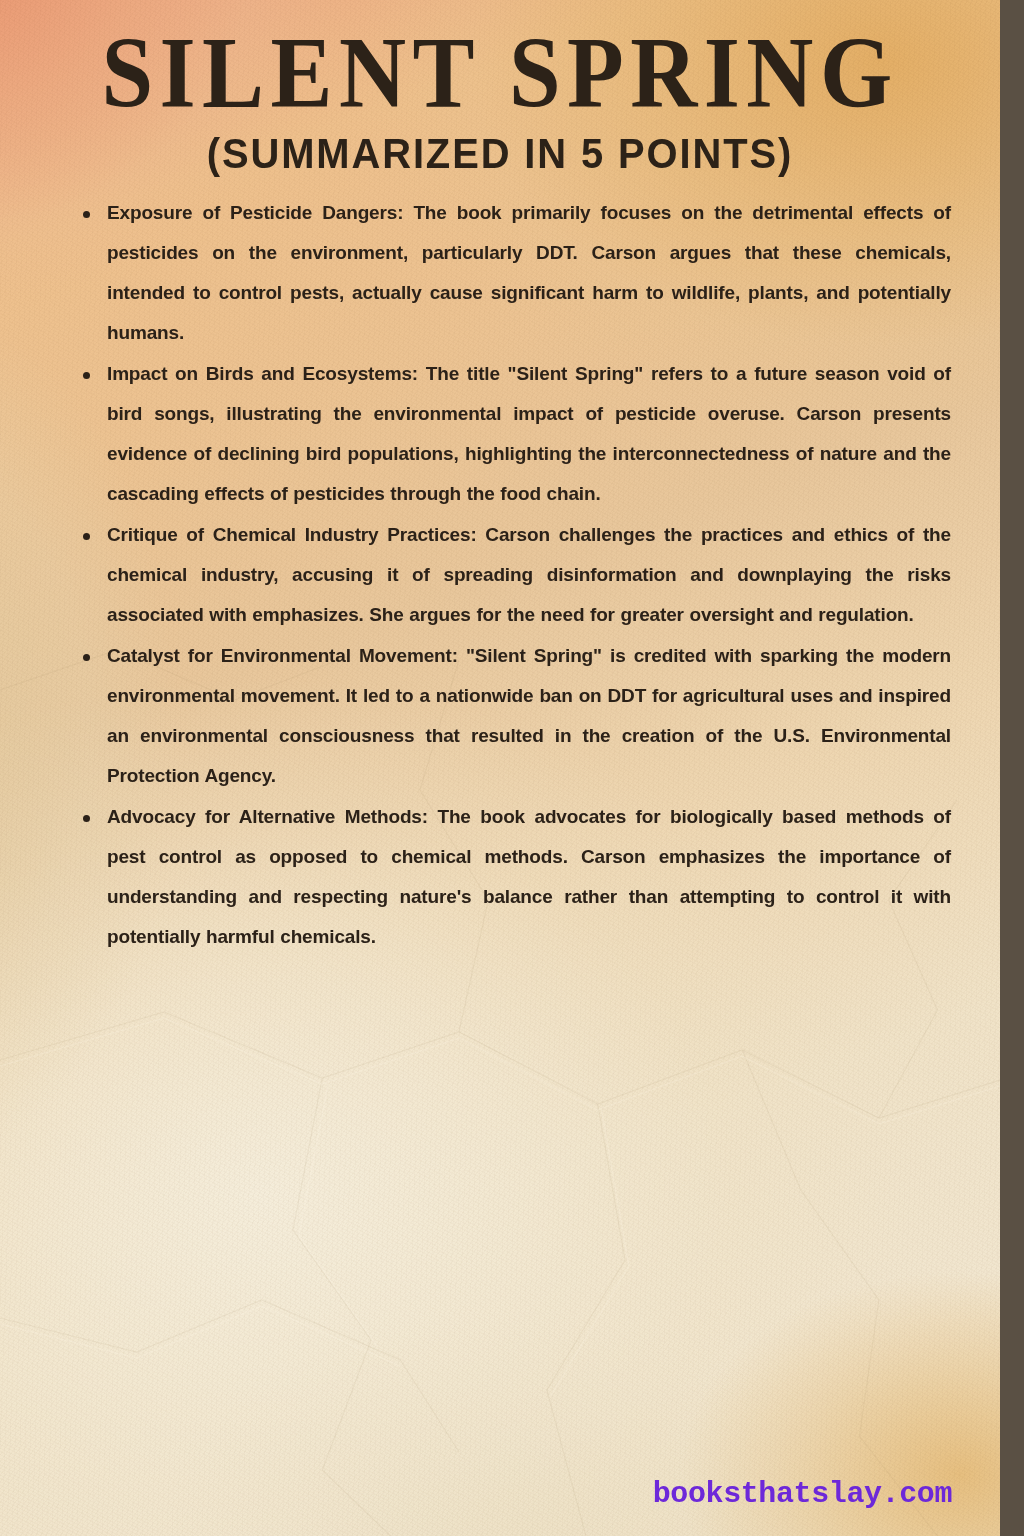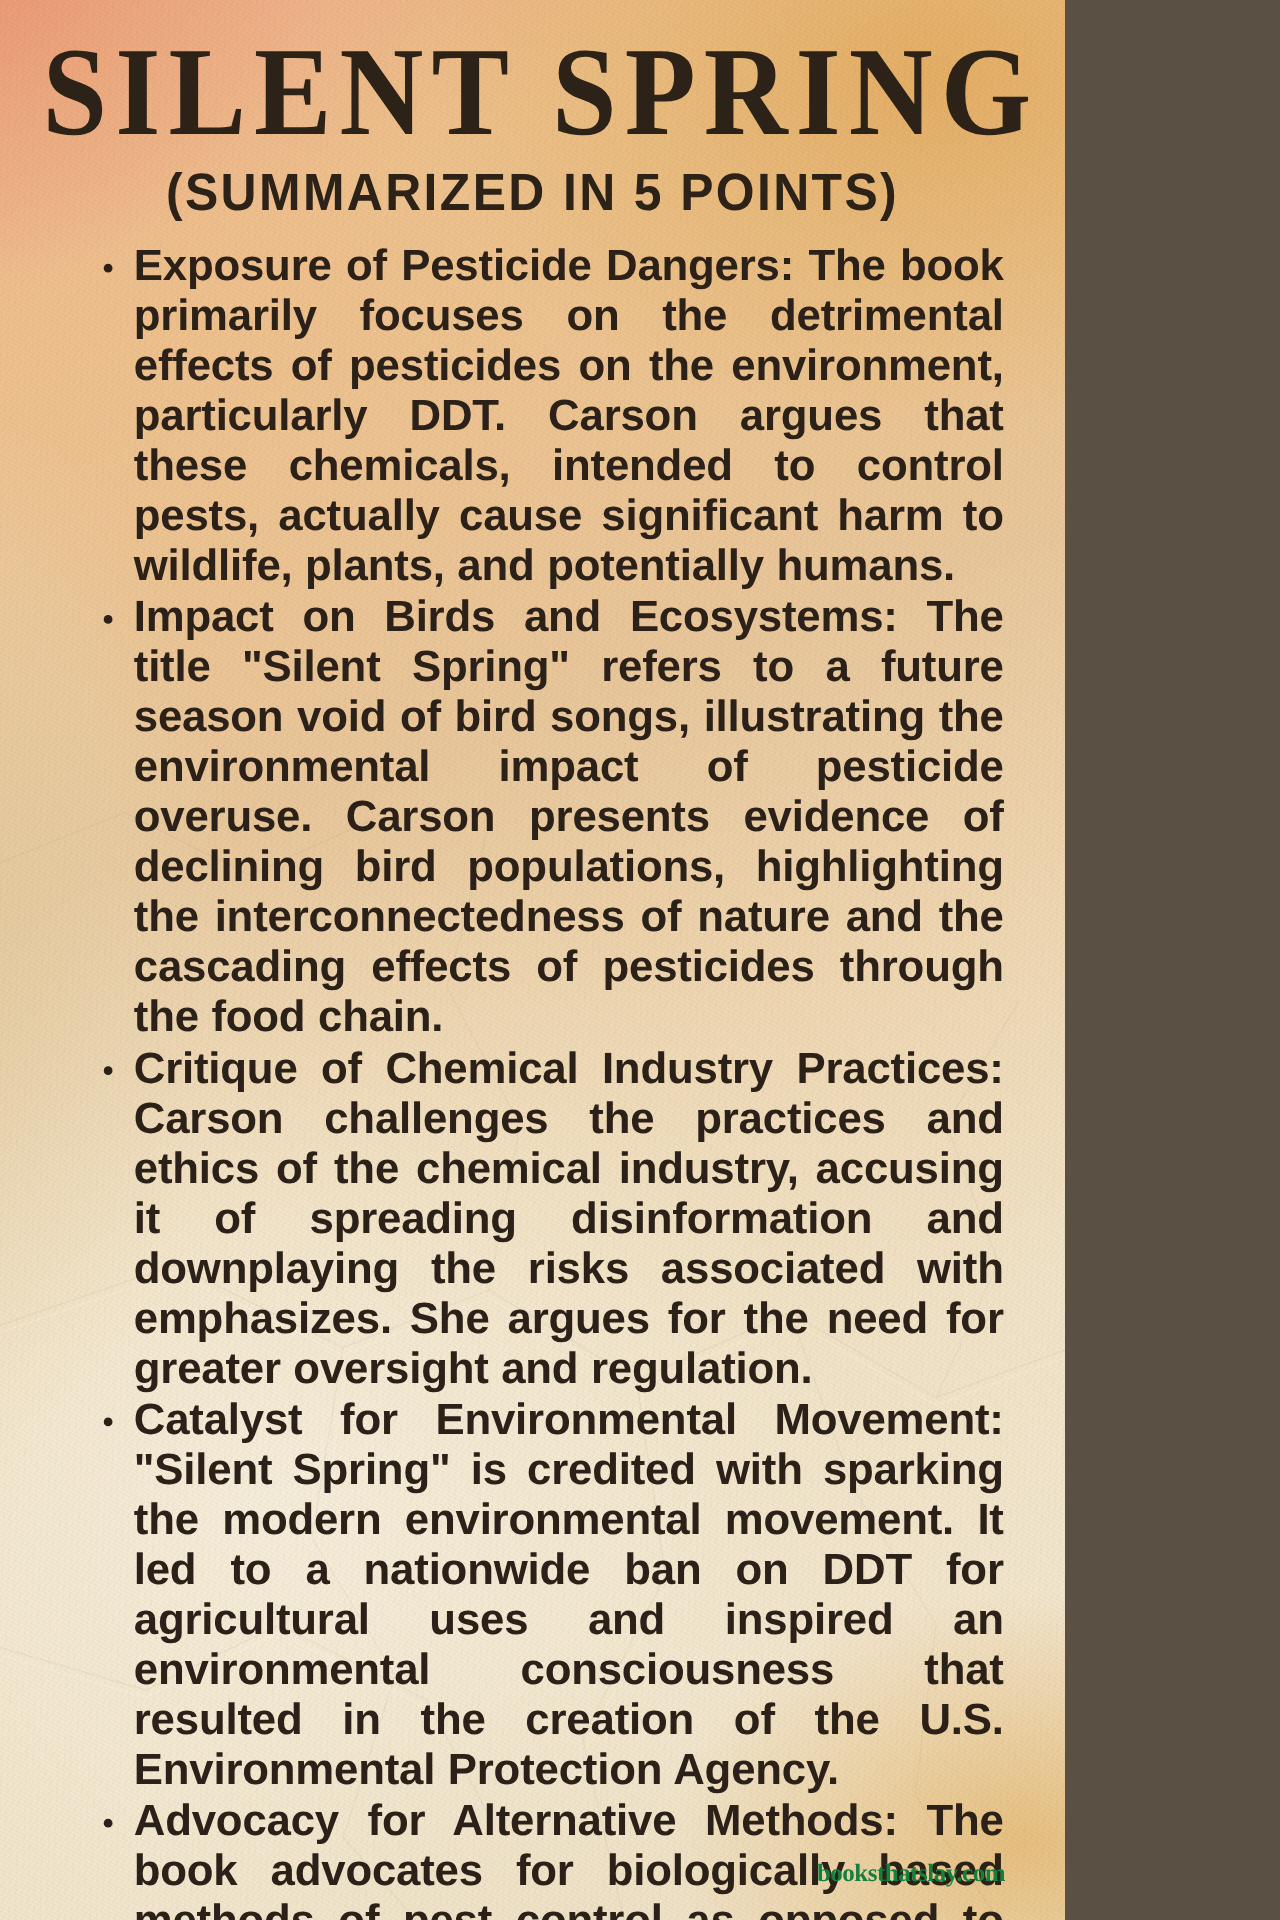--- a/index.html
+++ b/index.html
@@ -5,21 +5,21 @@
 <style>
   html, body {
     margin: 0;
     padding: 0;
     background: #5a5044;
   }
 
   
   .poster {
     position: relative;
-    width: 852px;
+    width: 1000px;
     height: 1536px;
     overflow: hidden;
     box-sizing: border-box;
     font-family: "Liberation Sans", "DejaVu Sans", sans-serif;
     
     background-color: #e9d9b6;
   }
 
   
   .paper-base,
@@ -169,21 +169,21 @@
     padding: 0 49px 0 82px;
   }
 
   .point {
     position: relative;
     margin: 0 0 1px 0;
     padding: 0 0 0 25px;
     color: #2b2118;
     font-family: "Liberation Sans", "DejaVu Sans", sans-serif;
     font-weight: bold;
-    font-size: 35px;
+    font-size: 19px;
     line-height: 40px;
     text-align: justify;
     text-justify: inter-word;
     letter-spacing: -0.15px;
     word-spacing: 0.5px;
     -webkit-hyphens: none;
     hyphens: none;
   }
 
   .point::before {
@@ -196,25 +196,25 @@
     border-radius: 50%;
     background: #2b2118;
   }
 
   
 
   .watermark {
     position: absolute;
     right: 48px;
     bottom: 25px;
-    font-family: Liberation Serif, serif;
-    font-weight: bold;
-    font-size: 20px;
+    font-family: Liberation Mono, monospace;
+    font-weight: bold;
+    font-size: 30px;
     letter-spacing: -0.4px;
-    color: #15803d;
+    color: #6d28d9;
   }
 </style>
 </head>
 <body>
 
 <div class="poster">
 
   <div class="paper-base"></div>
   <div class="paper-tint-a"></div>
   <div class="paper-tint-b"></div>

